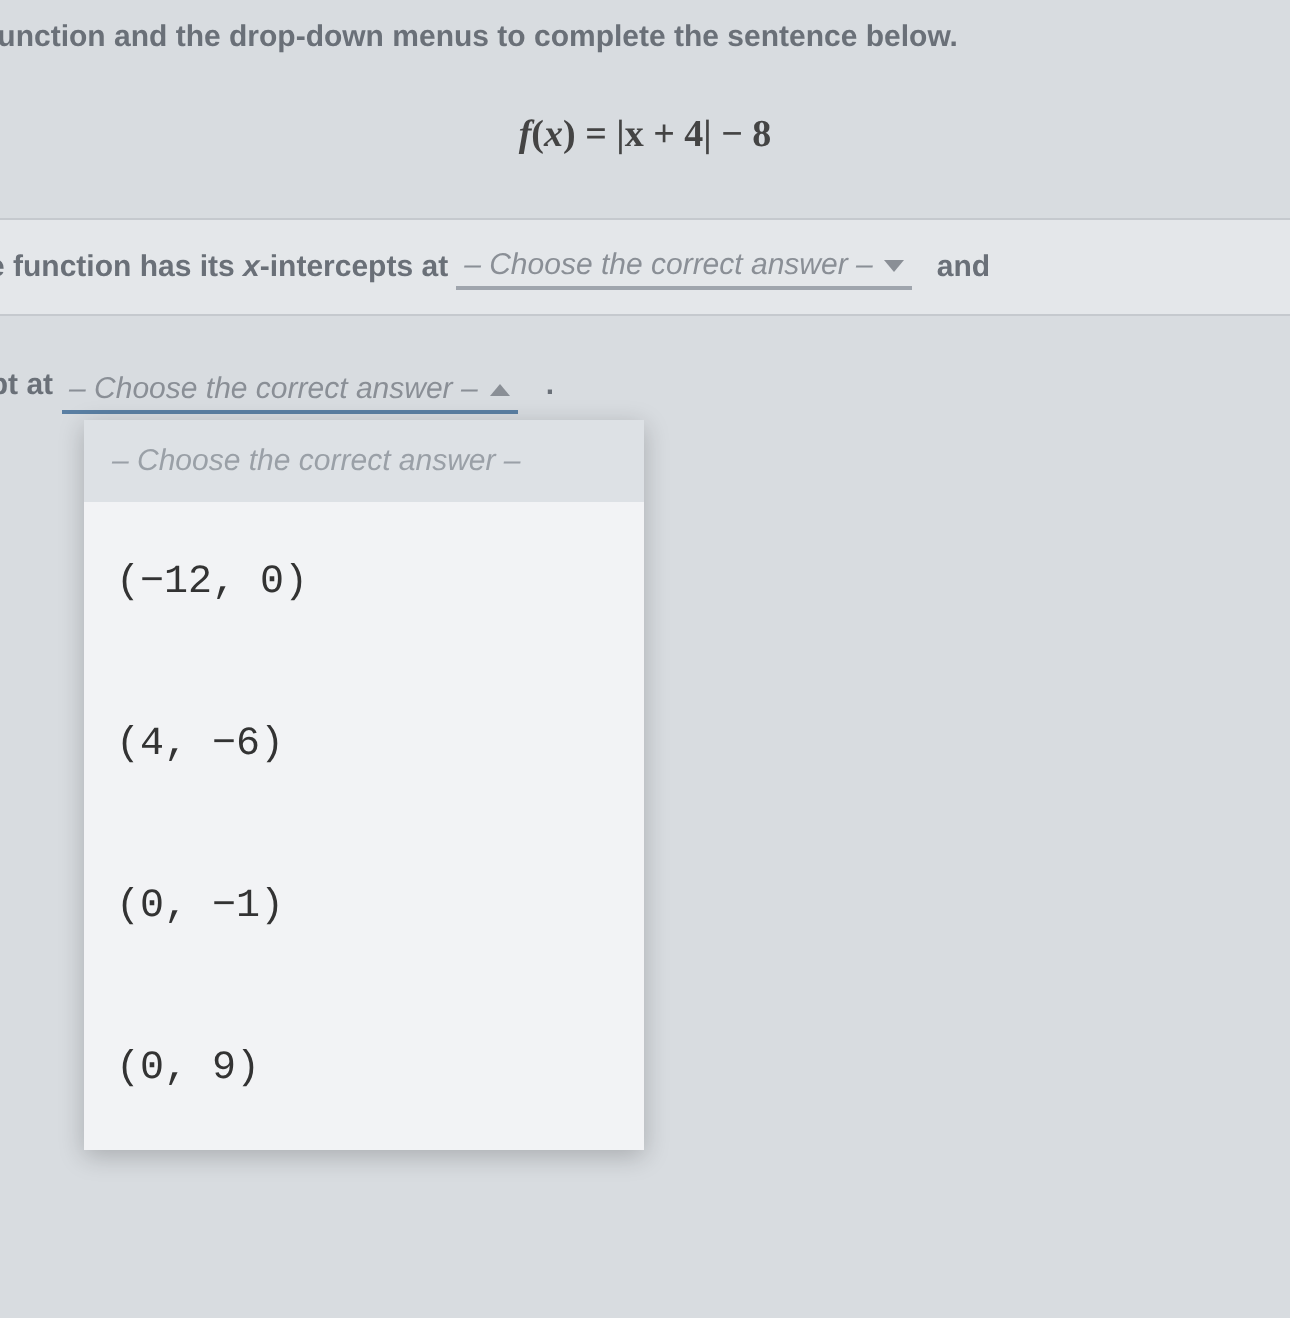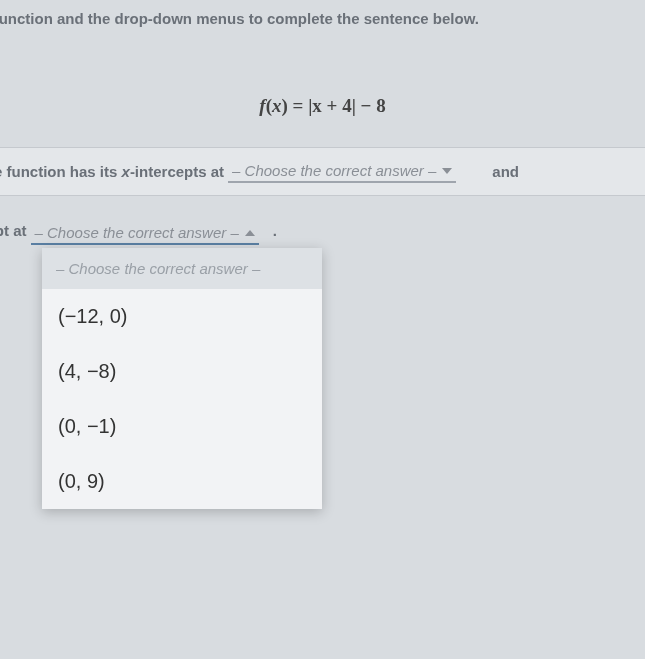--- a/index.html
+++ b/index.html
@@ -21,21 +21,20 @@
       margin-left: -28px;
     }
     .formula {
       text-align: center;
       font-size: 19px;
       font-weight: bold;
       font-style: italic;
       color: #444;
       padding: 8px 0 30px 0;
       font-family: "Times New Roman", serif;
-      margin-top: 38px;
     }
     .formula .fn { font-style: italic; }
     .formula .paren { font-style: normal; }
     .row {
       display: flex;
       align-items: center;
       flex-wrap: wrap;
       padding: 4px 0;
       margin-left: -36px;
       font-size: 15px;
@@ -63,43 +62,43 @@
       cursor: pointer;
     }
     .dd.open { border-bottom: 2px solid #5a7fa3; }
     .caret {
       width: 0; height: 0;
       border-left: 5px solid transparent;
       border-right: 5px solid transparent;
     }
     .caret-down { border-top: 6px solid #8a8f96; }
     .caret-up { border-bottom: 6px solid #8a8f96; }
-    .and-text { margin-left: 32px; font-style: normal; color: #6a7078; }
+    .and-text { margin-left: 8px; font-style: normal; color: #6a7078; }
     .row2 { margin-top: 22px; align-items: flex-start; position: relative; }
     .period { margin-left: 10px; }
     .dropdown-menu {
       position: absolute;
       top: 30px;
       left: 78px;
       background: #f2f3f5;
       box-shadow: 0 3px 12px rgba(0,0,0,0.22);
       width: 280px;
       z-index: 10;
       font-weight: 400;
     }
     .dropdown-menu .header {
       background: #dde1e5;
       color: #9aa0a7;
       font-style: italic;
       padding: 12px 14px;
       font-size: 15px;
     }
     .dropdown-menu .option {
-      padding: 16px 16px;
-      font-family: Liberation Sans, sans-serif;
+      padding: 29px 16px;
+      font-family: Liberation Mono, monospace;
       font-size: 20px;
       color: #333;
       cursor: pointer;
     }
   </style>
 </head>
 <body>
 
 <div class="content">
 
@@ -126,19 +125,19 @@
     <span class="static-text">ercept at</span>
     <span class="dd open">
       <span>– Choose the correct answer –</span>
       <span class="caret caret-up"></span>
     </span>
     <span class="static-text period">.</span>
 
     <div class="dropdown-menu">
       <div class="header">– Choose the correct answer –</div>
       <div class="option">(−12, 0)</div>
-      <div class="option">(4, −8)</div>
+      <div class="option">(4, −6)</div>
       <div class="option">(0, −1)</div>
       <div class="option">(0, 9)</div>
     </div>
   </div>
 
 </div>
 
 </body></html>

